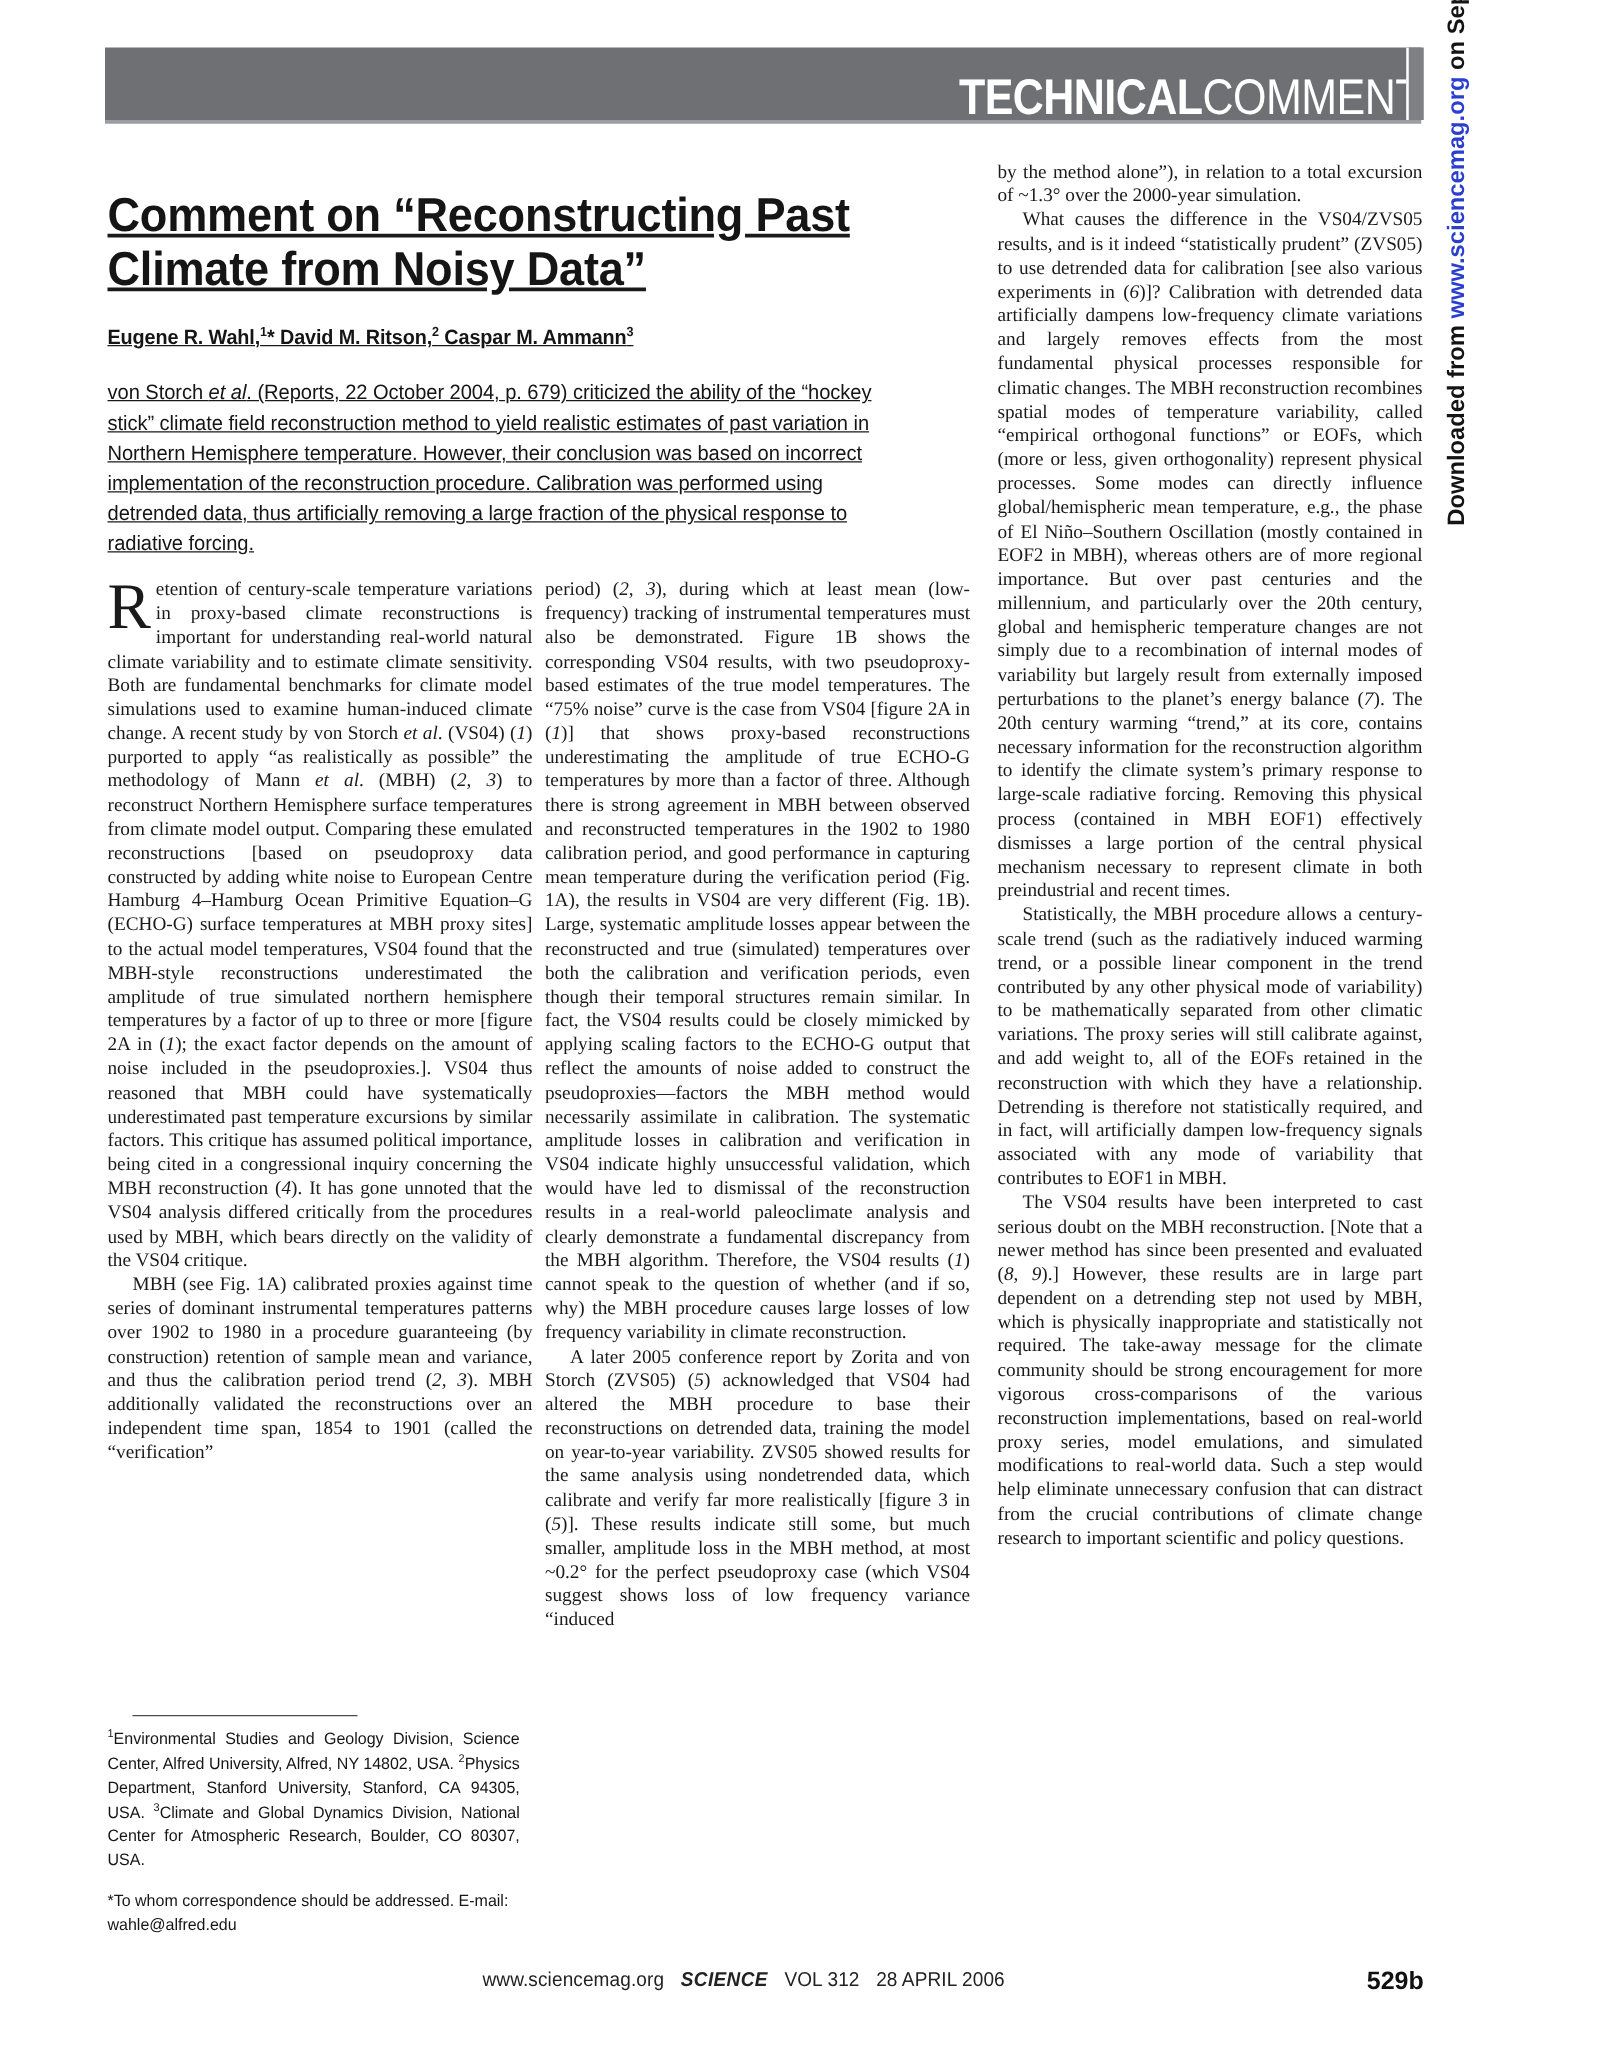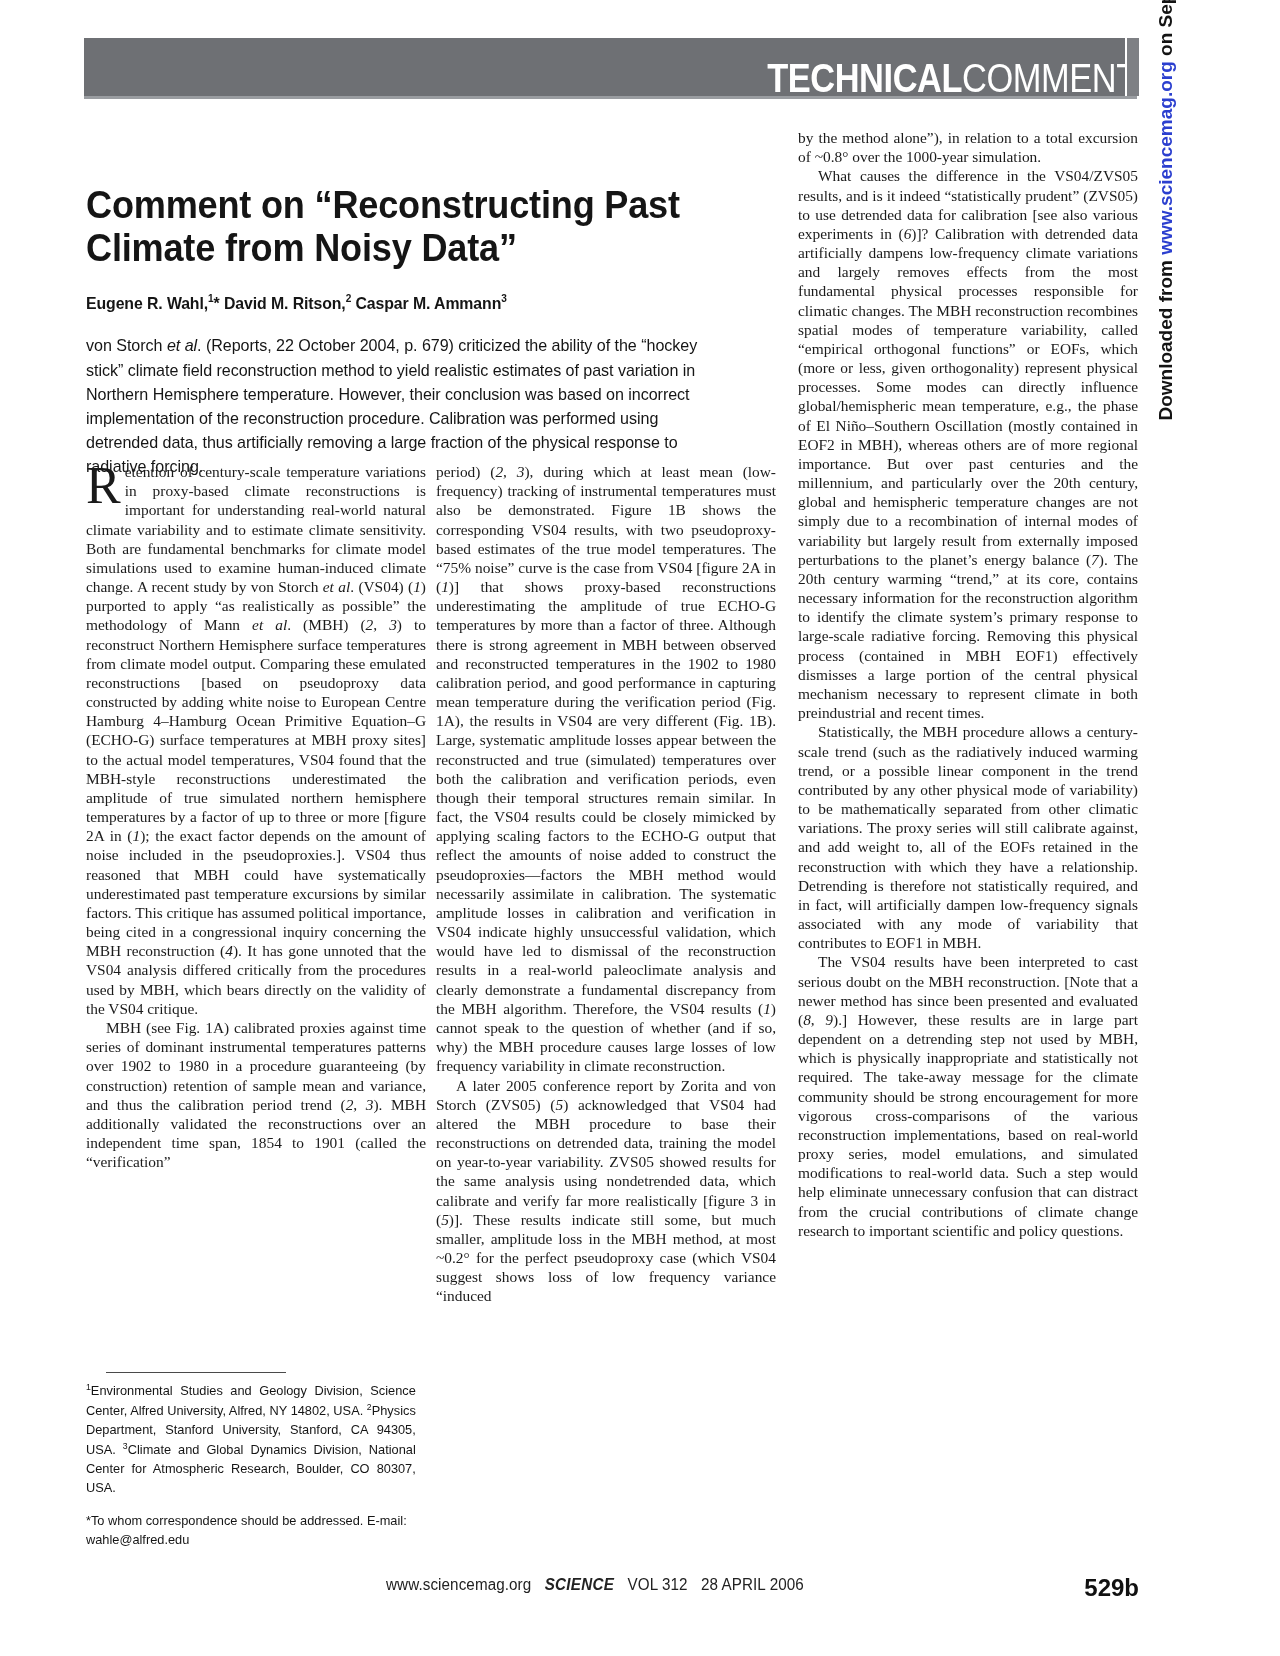--- a/index.html
+++ b/index.html
@@ -55,22 +55,23 @@
     transform: scaleX(0.86);
     transform-origin: right bottom;
   }
   #masthead-text .bold { font-weight: 700; }
   #masthead-text .light { font-weight: 400; }
 
   
   #title-block {
     position: absolute;
     left: 86px;
-    top: 184px;
+    top: 152px;
     width: 640px;
+    text-decoration: underline;
   }
   #article-title {
     font-family: "Liberation Sans Narrow", "Liberation Sans", sans-serif;
     font-weight: 700;
     font-size: 38px;
     line-height: 1.13;
     letter-spacing: -0.2px;
     color: #151515;
     margin: 0;
     transform: scaleX(0.95);
@@ -201,21 +202,21 @@
     font-style: italic;
     letter-spacing: 0.3px;
   }
   #footer-center .sp { display: inline-block; width: 14px; }
   #page-number {
     position: absolute;
     right: 0;
     top: -2px;
     font-family: "Liberation Sans Narrow", "Liberation Sans", sans-serif;
     font-weight: 700;
-    font-size: 24px;
+    font-size: 20px;
     color: #111;
   }
 </style>
 </head>
 <body>
 
 <div id="masthead">
   <div id="masthead-text">
     <span class="bold">TECHNICAL</span><span class="light">COMMENT</span>
   </div>
@@ -233,21 +234,21 @@
   <p class="noindent"><span id="dropcap">R</span><span>etention of century-scale temperature variations in proxy-based climate reconstructions is important for understanding real-world natural climate variability and to estimate climate sensitivity. Both are fundamental benchmarks for climate model simulations used to examine human-induced climate change. A recent study by von Storch <i>et al</i>. (VS04) (<i>1</i>) purported to apply “as realistically as possible” the methodology of Mann <i>et al</i>. (MBH) (<i>2</i>, <i>3</i>) to reconstruct Northern Hemisphere surface temperatures from climate model output. Comparing these emulated reconstructions [based on pseudoproxy data constructed by adding white noise to European Centre Hamburg 4–Hamburg Ocean Primitive Equation–G (ECHO-G) surface temperatures at MBH proxy sites] to the actual model temperatures, VS04 found that the MBH-style reconstructions underestimated the amplitude of true simulated northern hemisphere temperatures by a factor of up to three or more [figure 2A in (<i>1</i>); the exact factor depends on the amount of noise included in the pseudoproxies.]. VS04 thus reasoned that MBH could have systematically underestimated past temperature excursions by similar factors. This critique has assumed political importance, being cited in a congressional inquiry concerning the MBH reconstruction (<i>4</i>). It has gone unnoted that the VS04 analysis differed critically from the procedures used by MBH, which bears directly on the validity of the VS04 critique.</span></p>
   <p>MBH (see Fig. 1A) calibrated proxies against time series of dominant instrumental temperatures patterns over 1902 to 1980 in a procedure guaranteeing (by construction) retention of sample mean and variance, and thus the calibration period trend (<i>2</i>, <i>3</i>). MBH additionally validated the reconstructions over an independent time span, 1854 to 1901 (called the “verification”</p>
 </div>
 
 <div id="col-2" class="col">
   <p class="noindent">period) (<i>2</i>, <i>3</i>), during which at least mean (low-frequency) tracking of instrumental temperatures must also be demonstrated. Figure 1B shows the corresponding VS04 results, with two pseudoproxy-based estimates of the true model temperatures. The “75% noise” curve is the case from VS04 [figure 2A in (<i>1</i>)] that shows proxy-based reconstructions underestimating the amplitude of true ECHO-G temperatures by more than a factor of three. Although there is strong agreement in MBH between observed and reconstructed temperatures in the 1902 to 1980 calibration period, and good performance in capturing mean temperature during the verification period (Fig. 1A), the results in VS04 are very different (Fig. 1B). Large, systematic amplitude losses appear between the reconstructed and true (simulated) temperatures over both the calibration and verification periods, even though their temporal structures remain similar. In fact, the VS04 results could be closely mimicked by applying scaling factors to the ECHO-G output that reflect the amounts of noise added to construct the pseudoproxies—factors the MBH method would necessarily assimilate in calibration. The systematic amplitude losses in calibration and verification in VS04 indicate highly unsuccessful validation, which would have led to dismissal of the reconstruction results in a real-world paleoclimate analysis and clearly demonstrate a fundamental discrepancy from the MBH algorithm. Therefore, the VS04 results (<i>1</i>) cannot speak to the question of whether (and if so, why) the MBH procedure causes large losses of low frequency variability in climate reconstruction.</p>
   <p>A later 2005 conference report by Zorita and von Storch (ZVS05) (<i>5</i>) acknowledged that VS04 had altered the MBH procedure to base their reconstructions on detrended data, training the model on year-to-year variability. ZVS05 showed results for the same analysis using nondetrended data, which calibrate and verify far more realistically [figure 3 in (<i>5</i>)]. These results indicate still some, but much smaller, amplitude loss in the MBH method, at most ~0.2° for the perfect pseudoproxy case (which VS04 suggest shows loss of low frequency variance “induced</p>
 </div>
 
 <div id="col-3" class="col">
-  <p class="noindent">by the method alone”), in relation to a total excursion of ~0.8° over the 1000-year simulation.</p>
+  <p class="noindent">by the method alone”), in relation to a total excursion of ~1.3° over the 2000-year simulation.</p>
   <p>What causes the difference in the VS04/ZVS05 results, and is it indeed “statistically prudent” (ZVS05) to use detrended data for calibration [see also various experiments in (<i>6</i>)]? Calibration with detrended data artificially dampens low-frequency climate variations and largely removes effects from the most fundamental physical processes responsible for climatic changes. The MBH reconstruction recombines spatial modes of temperature variability, called “empirical orthogonal functions” or EOFs, which (more or less, given orthogonality) represent physical processes. Some modes can directly influence global/hemispheric mean temperature, e.g., the phase of El Niño–Southern Oscillation (mostly contained in EOF2 in MBH), whereas others are of more regional importance. But over past centuries and the millennium, and particularly over the 20th century, global and hemispheric temperature changes are not simply due to a recombination of internal modes of variability but largely result from externally imposed perturbations to the planet’s energy balance (<i>7</i>). The 20th century warming “trend,” at its core, contains necessary information for the reconstruction algorithm to identify the climate system’s primary response to large-scale radiative forcing. Removing this physical process (contained in MBH EOF1) effectively dismisses a large portion of the central physical mechanism necessary to represent climate in both preindustrial and recent times.</p>
   <p>Statistically, the MBH procedure allows a century-scale trend (such as the radiatively induced warming trend, or a possible linear component in the trend contributed by any other physical mode of variability) to be mathematically separated from other climatic variations. The proxy series will still calibrate against, and add weight to, all of the EOFs retained in the reconstruction with which they have a relationship. Detrending is therefore not statistically required, and in fact, will artificially dampen low-frequency signals associated with any mode of variability that contributes to EOF1 in MBH.</p>
   <p>The VS04 results have been interpreted to cast serious doubt on the MBH reconstruction. [Note that a newer method has since been presented and evaluated (<i>8</i>, <i>9</i>).] However, these results are in large part dependent on a detrending step not used by MBH, which is physically inappropriate and statistically not required. The take-away message for the climate community should be strong encouragement for more vigorous cross-comparisons of the various reconstruction implementations, based on real-world proxy series, model emulations, and simulated modifications to real-world data. Such a step would help eliminate unnecessary confusion that can distract from the crucial contributions of climate change research to important scientific and policy questions.</p>
 </div>
 
 <div id="fn-rule"></div>
 <div id="footnotes">
   <span><sup>1</sup>Environmental Studies and Geology Division, Science Center, Alfred University, Alfred, NY 14802, USA. <sup>2</sup>Physics Department, Stanford University, Stanford, CA 94305, USA. <sup>3</sup>Climate and Global Dynamics Division, National Center for Atmospheric Research, Boulder, CO 80307, USA.</span>
   <span class="corr">*To whom correspondence should be addressed. E-mail: wahle@alfred.edu</span>
 </div>

